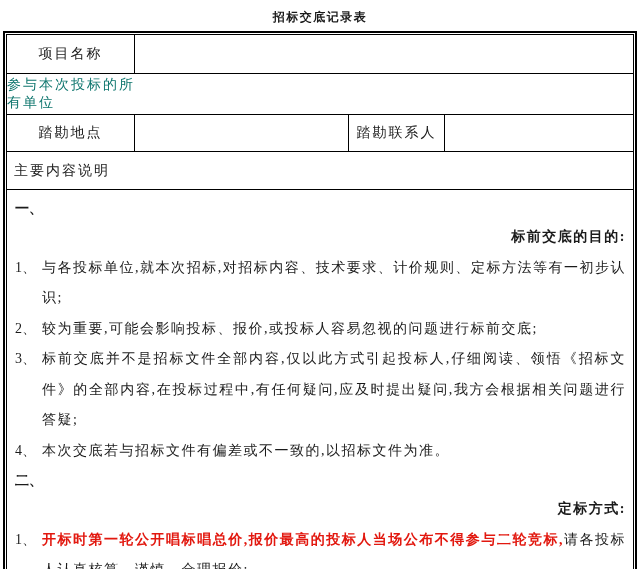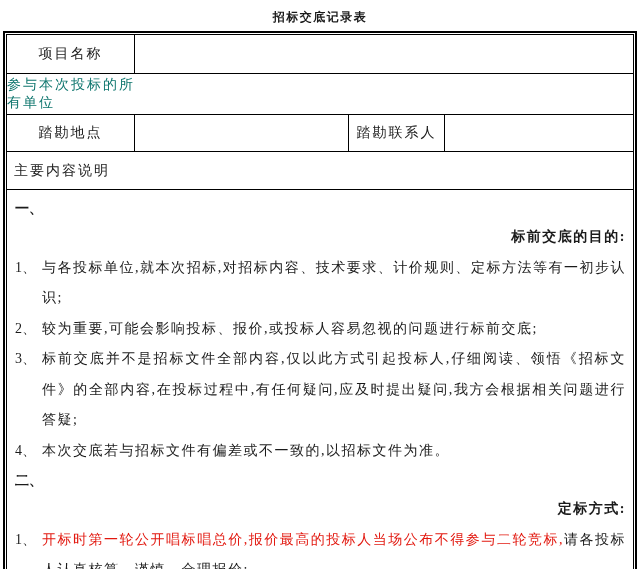--- a/index.html
+++ b/index.html
@@ -90,21 +90,21 @@
     flex: 1;
     text-align: justify;
   }
   .citem.section .txt {
     font-weight: bold;
     text-align: right;
     margin-top: 28px;
   }
   .red-bold {
     color: #e2180f;
-    font-weight: normal;
+    font-weight: bold;
   }
 </style>
 </head>
 <body>
 
 <div class="doc-title">招标交底记录表</div>
 
 <div class="tbl-outer">
   <div class="tbl-inner">
 

